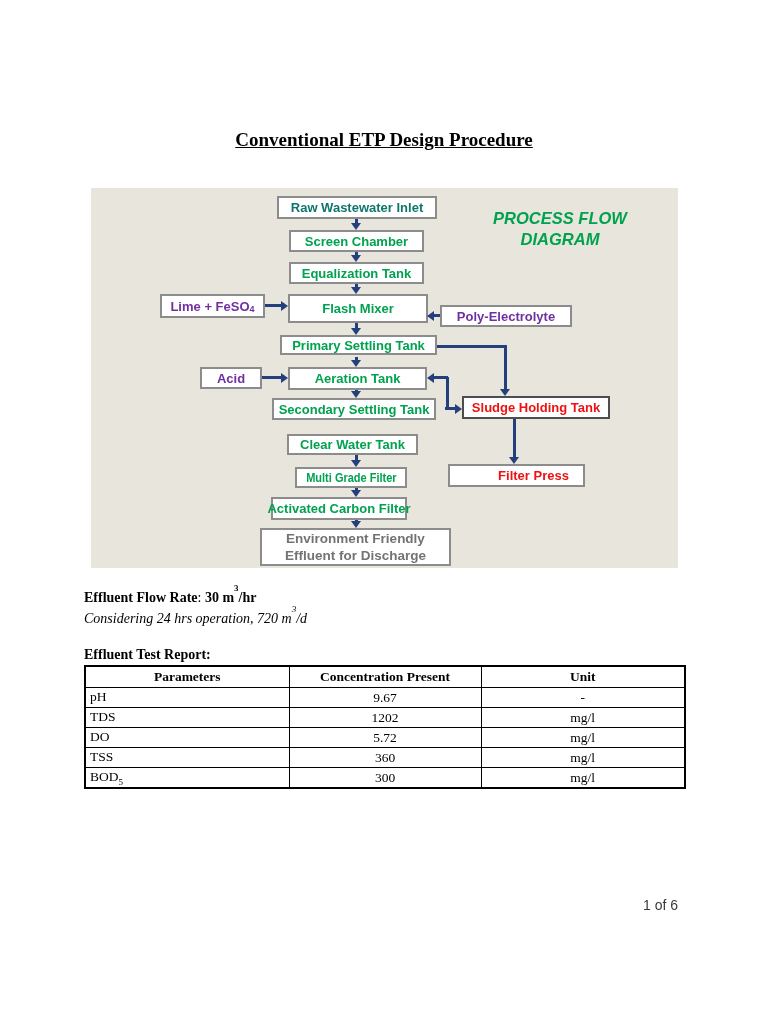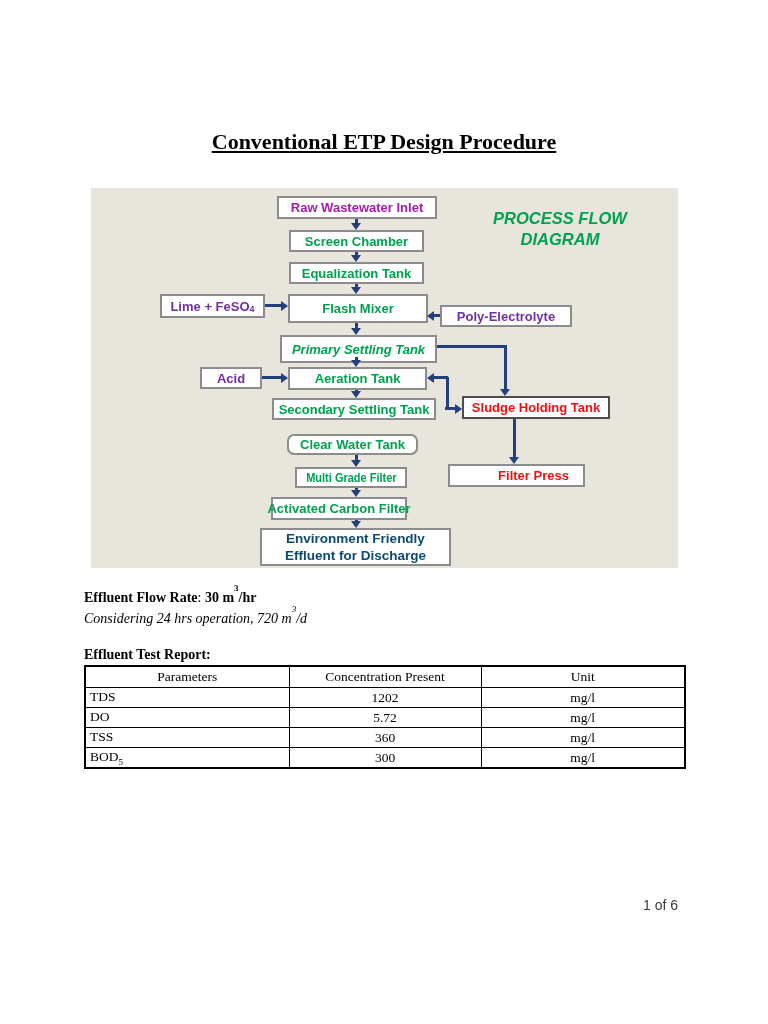--- a/index.html
+++ b/index.html
@@ -1,29 +1,29 @@
 <!DOCTYPE html>
 <html><head>
 <meta charset="utf-8">
 <style>
   html,body{margin:0;padding:0;background:#ffffff;}
   .page{position:relative;width:768px;height:1024px;background:#ffffff;overflow:hidden;
         font-family:"Liberation Serif", serif;color:#000;}
 
   .doc-title{position:absolute;left:0;top:129px;width:768px;text-align:center;
-             font-size:22px;font-weight:bold;text-decoration:underline;}
+             font-size:19px;font-weight:bold;text-decoration:underline;}
 
   
   .diagram{position:absolute;left:91px;top:188px;width:587px;height:380px;
            background:#e8e5dc;font-family:"Liberation Sans", sans-serif;}
   .dbox{position:absolute;background:#ffffff;border:2px solid #8c8c8c;box-sizing:border-box;
         display:flex;align-items:center;justify-content:center;
         font-weight:bold;font-size:13px;text-align:center;white-space:nowrap;}
-  .green{color:#00a24f}.red{color:#ef1111}.darkred{color:#a21caf}
-  .purple{color:#7030a0}.blue{color:#0c4a6e}
+  .green{color:#00a24f}.red{color:#ef1111}.darkred{color:#0f766e}
+  .purple{color:#7030a0}.blue{color:#737373}
   .dheading{position:absolute;left:384px;top:20px;width:170px;text-align:center;
             color:#00a24f;font-weight:bold;font-style:italic;font-size:16.5px;line-height:21px;}
   .sub4{font-size:9px;position:relative;top:3px;}
   .condensed{display:inline-block;transform:scaleX(0.88);font-size:12.5px;}
   .envbox{flex-direction:column;line-height:17px;font-size:13.5px;}
 
   .varrow{position:absolute;width:3px;background:#24407c;}
   .vhead{position:absolute;width:0;height:0;border-left:5px solid transparent;
          border-right:5px solid transparent;border-top:7px solid #24407c;}
   .harrow{position:absolute;height:3px;background:#24407c;}
@@ -34,21 +34,21 @@
 
   
   .bodyline{position:absolute;left:84px;font-size:14px;}
   sup.m3{font-size:9px;position:relative;top:-5px;}
   .b{font-weight:bold;}
 
   
   .etable{position:absolute;left:84px;top:665px;width:602px;border-collapse:collapse;
           border:2px solid #000;font-size:13.5px;}
   .etable th,.etable td{border:1px solid #000;padding:0 4px;height:19px;text-align:center;}
-  .etable th{font-weight:normal;height:20px;}
+  .etable th{font-weight:bold;height:20px;}
   .etable td.param{text-align:left;}
   .col1{width:34%}.col2{width:32%}.col3{width:34%}
   td sub{font-size:9px;}
 
   .footer{position:absolute;left:643px;top:897px;font-family:"Liberation Sans", sans-serif;
           font-size:14px;color:#3a3a3a;}
 </style>
 </head>
 <body>
 
@@ -65,26 +65,26 @@
 
     <div class="dbox darkred" style="left:186px;top:8px;width:160px;height:23px;">Raw Wastewater Inlet</div>
     <div class="dbox green" style="left:198px;top:42px;width:135px;height:22px;">Screen Chamber</div>
     <div class="dbox green" style="left:198px;top:74px;width:135px;height:22px;">Equalization Tank</div>
     <div class="dbox green" style="left:197px;top:106px;width:140px;height:29px;">Flash Mixer</div>
     <div class="dbox purple" style="left:69px;top:106px;width:105px;height:24px;">
         <span>Lime + FeSO</span>
         <span class="sub4">4</span>
       </div>
     <div class="dbox purple" style="left:349px;top:117px;width:132px;height:22px;">Poly-Electrolyte</div>
-    <div class="dbox green" style="left:189px;top:147px;width:157px;height:28px;font-style:italic;">Primary Settling Tank</div>
+    <div class="dbox green" style="left:189px;top:147px;width:157px;height:20px;">Primary Settling Tank</div>
     <div class="dbox purple" style="left:109px;top:179px;width:62px;height:22px;">Acid</div>
     <div class="dbox green" style="left:197px;top:179px;width:139px;height:23px;">Aeration Tank</div>
     <div class="dbox green" style="left:181px;top:210px;width:164px;height:22px;">Secondary Settling Tank</div>
     <div class="dbox red" style="left:371px;top:208px;width:148px;height:23px;border-color:#4d4d4d;">Sludge Holding Tank</div>
-    <div class="dbox green" style="left:196px;top:246px;width:131px;height:21px;border-radius:7px;">Clear Water Tank</div>
+    <div class="dbox green" style="left:196px;top:246px;width:131px;height:21px;">Clear Water Tank</div>
     <div class="dbox green" style="left:204px;top:279px;width:112px;height:21px;">
         <span class="condensed">Multi Grade Filter</span>
       </div>
     <div class="dbox red" style="left:357px;top:276px;width:137px;height:23px;padding-left:34px;">Filter Press</div>
     <div class="dbox green" style="left:180px;top:309px;width:136px;height:23px;">Activated Carbon Filter</div>
     <div class="dbox blue envbox" style="left:169px;top:340px;width:191px;height:38px;">
       <div>Environment Friendly</div>
       <div>Effluent for Discharge</div>
     </div>
 
@@ -137,20 +137,25 @@
   <table class="etable">
     <thead>
       <tr>
         <th class="col1">Parameters</th>
         <th class="col2">Concentration Present</th>
         <th class="col3">Unit</th>
       </tr>
     </thead>
     <tbody>
       <tr>
+        <td class="param"><span>pH</span><sub></sub></td>
+        <td>9.67</td>
+        <td>-</td>
+      </tr>
+      <tr>
         <td class="param"><span>TDS</span><sub></sub></td>
         <td>1202</td>
         <td>mg/l</td>
       </tr>
       <tr>
         <td class="param"><span>DO</span><sub></sub></td>
         <td>5.72</td>
         <td>mg/l</td>
       </tr>
       <tr>

